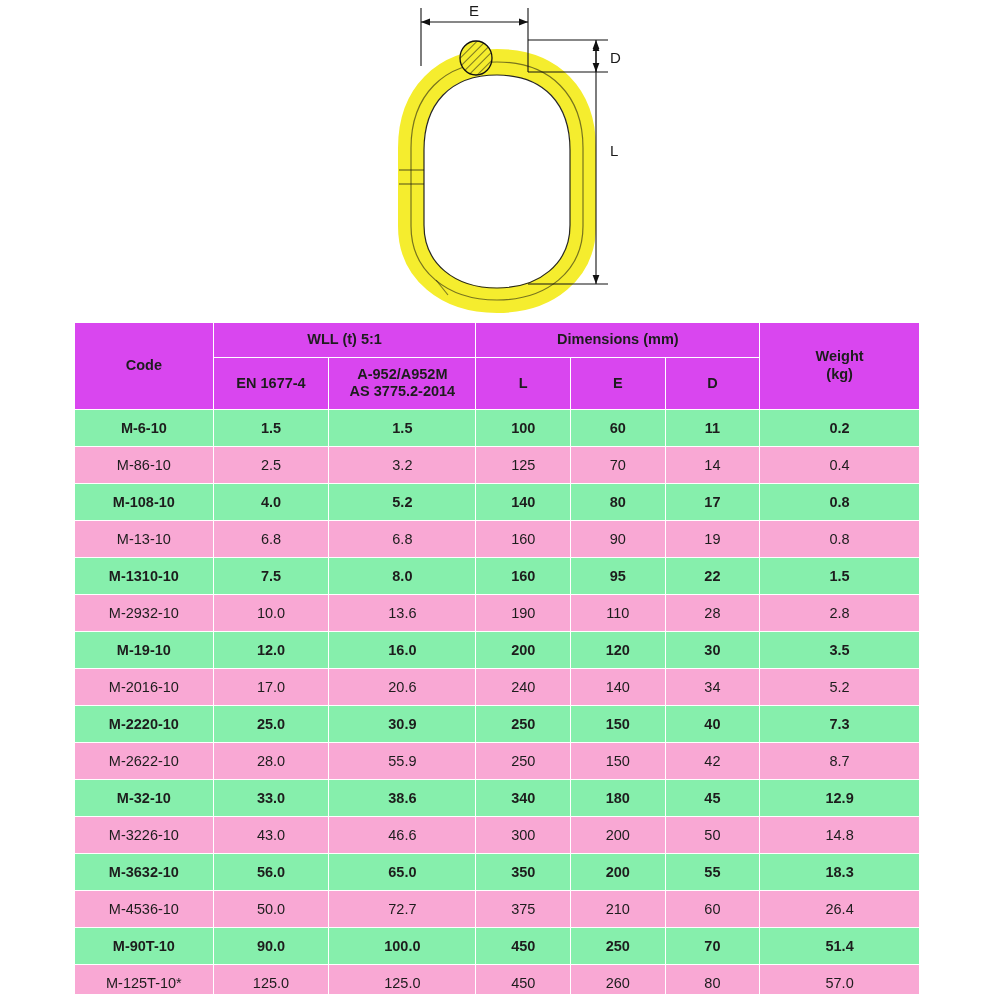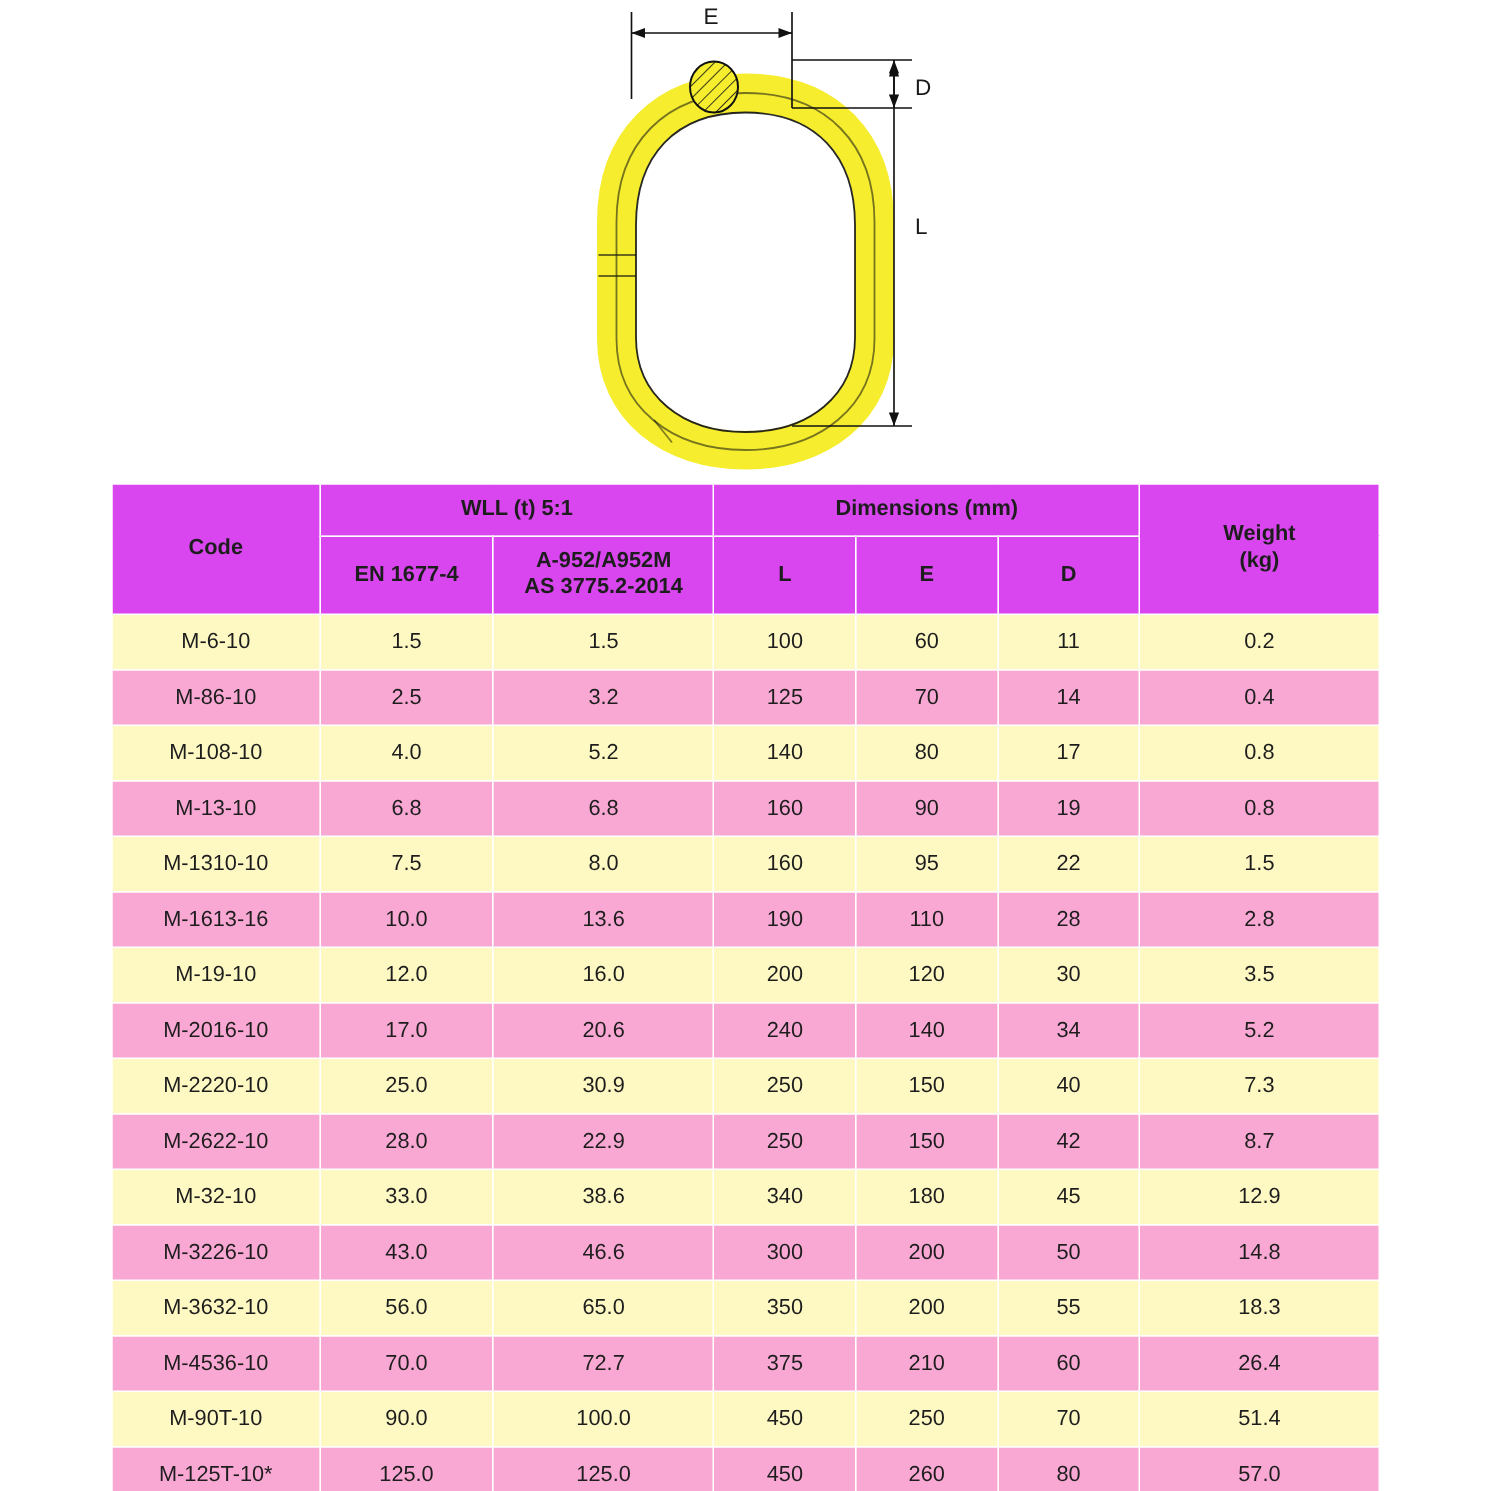--- a/index.html
+++ b/index.html
@@ -53,21 +53,22 @@
     line-height: 1.22;
   }
   table.spec thead th.tall {
     padding: 10px 4px;
   }
   table.spec tbody td {
     padding: 10px 4px;
     font-weight: normal;
   }
   table.spec tbody tr.odd td {
-    background: #fef9c3;
+    background: #86efac;
+    font-weight: bold;
   }
   table.spec tbody tr.even td {
     background: #f9a8d4;
   }
   .col-code    { width: 132px; }
   .col-wll1    { width: 110px; }
   .col-wll2    { width: 140px; }
   .col-l       { width:  90px; }
   .col-e       { width:  90px; }
   .col-d       { width:  90px; }
@@ -220,21 +221,21 @@
         <tr class="odd">
           <td>M-1310-10</td>
           <td>7.5</td>
           <td>8.0</td>
           <td>160</td>
           <td>95</td>
           <td>22</td>
           <td>1.5</td>
         </tr>
         <tr class="even">
-          <td>M-1613-16</td>
+          <td>M-2932-10</td>
           <td>10.0</td>
           <td>13.6</td>
           <td>190</td>
           <td>110</td>
           <td>28</td>
           <td>2.8</td>
         </tr>
         <tr class="odd">
           <td>M-19-10</td>
           <td>12.0</td>
@@ -258,21 +259,21 @@
           <td>25.0</td>
           <td>30.9</td>
           <td>250</td>
           <td>150</td>
           <td>40</td>
           <td>7.3</td>
         </tr>
         <tr class="even">
           <td>M-2622-10</td>
           <td>28.0</td>
-          <td>22.9</td>
+          <td>55.9</td>
           <td>250</td>
           <td>150</td>
           <td>42</td>
           <td>8.7</td>
         </tr>
         <tr class="odd">
           <td>M-32-10</td>
           <td>33.0</td>
           <td>38.6</td>
           <td>340</td>
@@ -293,21 +294,21 @@
           <td>M-3632-10</td>
           <td>56.0</td>
           <td>65.0</td>
           <td>350</td>
           <td>200</td>
           <td>55</td>
           <td>18.3</td>
         </tr>
         <tr class="even">
           <td>M-4536-10</td>
-          <td>70.0</td>
+          <td>50.0</td>
           <td>72.7</td>
           <td>375</td>
           <td>210</td>
           <td>60</td>
           <td>26.4</td>
         </tr>
         <tr class="odd">
           <td>M-90T-10</td>
           <td>90.0</td>
           <td>100.0</td>

